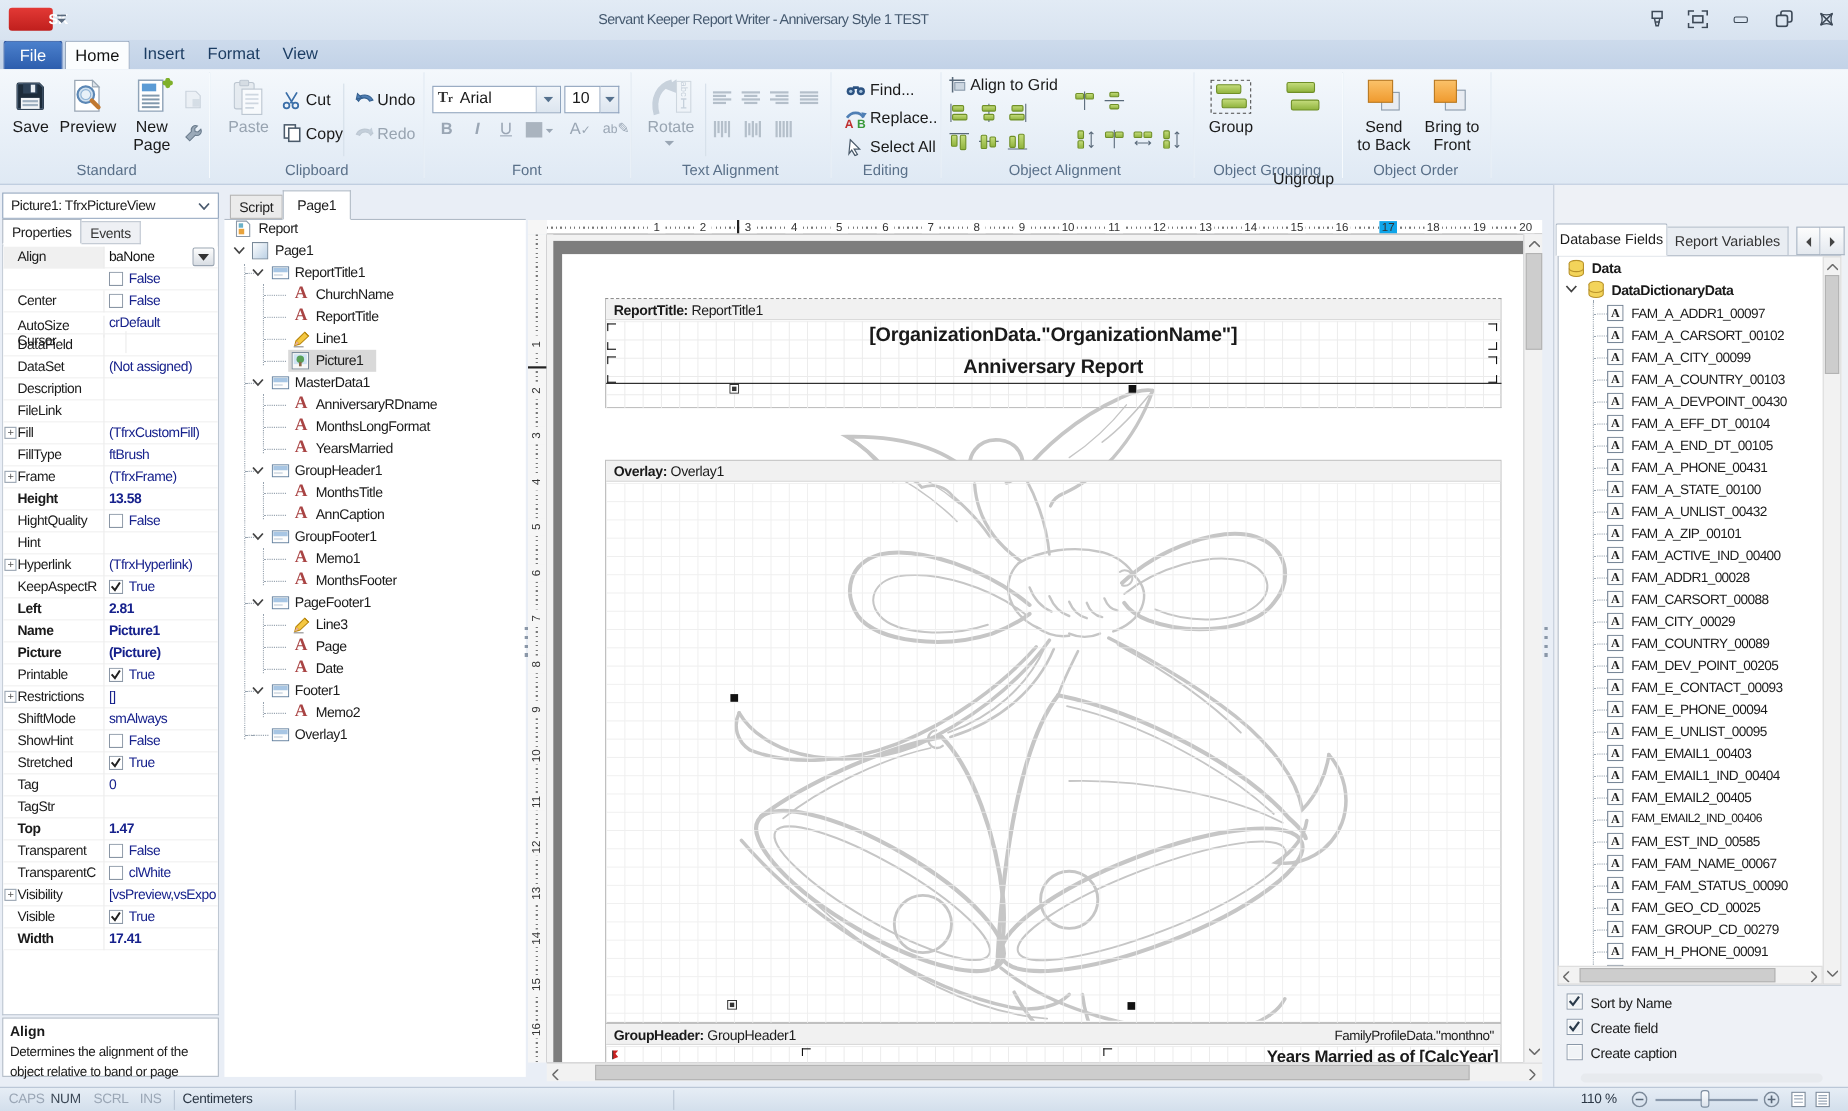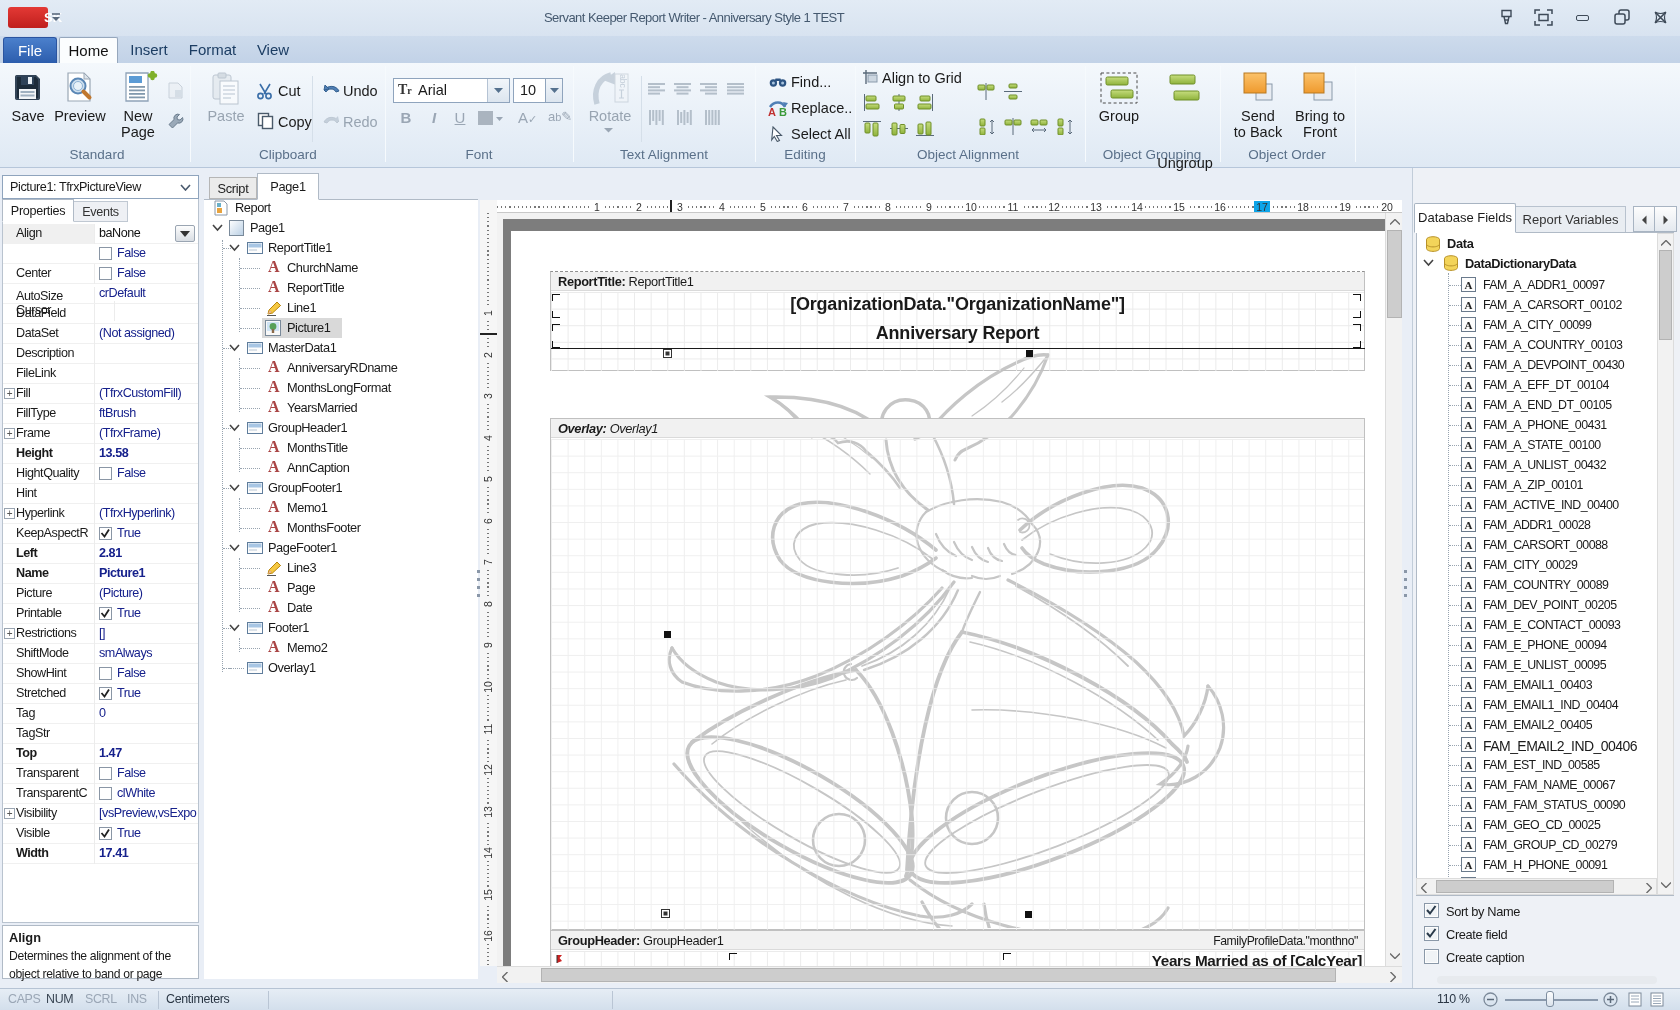--- a/index.html
+++ b/index.html
@@ -476,21 +476,21 @@
         <span style="position:absolute;left:13px;top:2px;font-weight:bold;white-space:nowrap;">Left</span>
       </div>
 <span style="position:absolute;left:96px;top:2px;color:#16218c;font-weight:bold;white-space:nowrap;">2.81</span>
 </div>
 <div style="position:absolute;left:0;top:340px;width:195px;height:20px;border-bottom:1px solid #f0f0f0;">
 <div style="position:absolute;left:0;top:0;width:92px;height:20px;border-right:1px solid #ececec;">
         <span style="position:absolute;left:13px;top:2px;font-weight:bold;white-space:nowrap;">Name</span>
       </div>
 <span style="position:absolute;left:96px;top:2px;color:#16218c;font-weight:bold;white-space:nowrap;">Picture1</span>
 </div>
-<div style="position:absolute;left:0;top:360px;width:220px;height:20px;border-bottom:1px solid #f0f0f0;">
+<div style="position:absolute;left:0;top:360px;width:220px;height:20px;border-bottom:1px solid #f0f0f0;font-weight:bold;">
 <div style="position:absolute;left:0;top:0;width:92px;height:20px;border-right:1px solid #ececec;">
         <span style="position:absolute;left:13px;top:2px;white-space:nowrap;">Picture</span>
       </div>
 <span style="position:absolute;left:96px;top:2px;color:#16218c;white-space:nowrap;">(Picture)</span>
 </div>
 <div style="position:absolute;left:0;top:380px;width:195px;height:20px;border-bottom:1px solid #f0f0f0;">
 <div style="position:absolute;left:0;top:0;width:92px;height:20px;border-right:1px solid #ececec;">
         <span style="position:absolute;left:13px;top:2px;white-space:nowrap;">Printable</span>
       </div>
 <svg style="position:absolute;left:96px;top:3px;" width="13" height="13">
@@ -915,21 +915,21 @@
 <div style="position:absolute;width:8px;height:7px;border:0 solid #111;border-width:0;border-right-width:1.5px;border-top-width:1.5px;left:856px;top:111px;"></div>
 <div style="position:absolute;width:8px;height:7px;border:0 solid #111;border-width:0;border-left-width:1.5px;border-bottom-width:1.5px;left:55px;top:128px;"></div>
 <div style="position:absolute;width:8px;height:7px;border:0 solid #111;border-width:0;border-right-width:1.5px;border-bottom-width:1.5px;left:856px;top:128px;"></div>
 <svg style="position:absolute;left:166px;top:136px;" width="9" height="9">
       <rect x="0.5" y="0.5" width="8" height="8" fill="#fff" stroke="#333"></rect>
       <rect x="2.5" y="2.5" width="4" height="4" fill="#333"></rect>
     </svg>
 <div style="position:absolute;left:529px;top:137px;width:7px;height:7px;background:#111;"></div>
 <div style="position:absolute;left:53px;top:205px;width:815px;height:512px;border:1px solid #c0c0c0;">
 <div style="position:absolute;left:0;top:0;width:813px;height:19px;background:#f1f1f1;border-bottom:1px solid #dadada;font-size:12.8px;letter-spacing:-0.35px;">
-        <span style="position:absolute;left:7px;top:2px;font-style:italic;"><b>Overlay:</b> Overlay1</span>
+        <span style="position:absolute;left:7px;top:2px;"><b>Overlay:</b> Overlay1</span>
       </div>
 <div style="position:absolute;left:0;top:20px;width:813px;height:491px;background-image:linear-gradient(to right,#ebebeb 1px,transparent 1px),linear-gradient(to bottom,#ebebeb 1px,transparent 1px);background-size:16.62px 16.62px;opacity:0.8;"></div>
 </div>
 <svg style="position:absolute;left:167px;top:139px;" width="0" height="0"></svg>
 <div style="position:absolute;left:528px;top:137px;width:0;height:0;"></div>
 <div style="position:absolute;left:167px;top:418px;width:7px;height:7px;background:#111;"></div>
 <div style="position:absolute;left:528px;top:698px;width:7px;height:7px;background:#111;"></div>
 <svg style="position:absolute;left:164px;top:696px;" width="9" height="9">
       <rect x="0.5" y="0.5" width="8" height="8" fill="#fff" stroke="#333"></rect>
       <rect x="2.5" y="2.5" width="4" height="4" fill="#333"></rect>
@@ -1141,21 +1141,21 @@
 <svg style="position:absolute;left:44px;top:484px;" width="15" height="15">
       <rect x="0.5" y="0.5" width="14" height="14" fill="#fdfdfd" stroke="#6a7a8c"></rect>
       <text x="7.5" y="11.5" font-size="11" font-weight="bold" fill="#222" text-anchor="middle" font-family="Liberation Serif">A</text>
     </svg>
 <div style="position:absolute;left:66px;top:485px;font-size:12.4px;letter-spacing:-0.55px;white-space:nowrap;">FAM_EMAIL2_00405</div>
 <div style="position:absolute;left:32px;top:512px;width:12px;height:1px;border-top:1px dotted #98a4b0;"></div>
 <svg style="position:absolute;left:44px;top:504px;" width="15" height="15">
       <rect x="0.5" y="0.5" width="14" height="14" fill="#fdfdfd" stroke="#6a7a8c"></rect>
       <text x="7.5" y="11.5" font-size="11" font-weight="bold" fill="#222" text-anchor="middle" font-family="Liberation Serif">A</text>
     </svg>
-<div style="position:absolute;left:66px;top:505px;font-size:14px;letter-spacing:-0.55px;white-space:nowrap;">FAM_EMAIL2_IND_00406</div>
+<div style="position:absolute;left:66px;top:505px;font-size:11px;letter-spacing:-0.55px;white-space:nowrap;">FAM_EMAIL2_IND_00406</div>
 <div style="position:absolute;left:32px;top:532px;width:12px;height:1px;border-top:1px dotted #98a4b0;"></div>
 <svg style="position:absolute;left:44px;top:524px;" width="15" height="15">
       <rect x="0.5" y="0.5" width="14" height="14" fill="#fdfdfd" stroke="#6a7a8c"></rect>
       <text x="7.5" y="11.5" font-size="11" font-weight="bold" fill="#222" text-anchor="middle" font-family="Liberation Serif">A</text>
     </svg>
 <div style="position:absolute;left:66px;top:525px;font-size:12.4px;letter-spacing:-0.55px;white-space:nowrap;">FAM_EST_IND_00585</div>
 <div style="position:absolute;left:32px;top:552px;width:12px;height:1px;border-top:1px dotted #98a4b0;"></div>
 <svg style="position:absolute;left:44px;top:544px;" width="15" height="15">
       <rect x="0.5" y="0.5" width="14" height="14" fill="#fdfdfd" stroke="#6a7a8c"></rect>
       <text x="7.5" y="11.5" font-size="11" font-weight="bold" fill="#222" text-anchor="middle" font-family="Liberation Serif">A</text>

